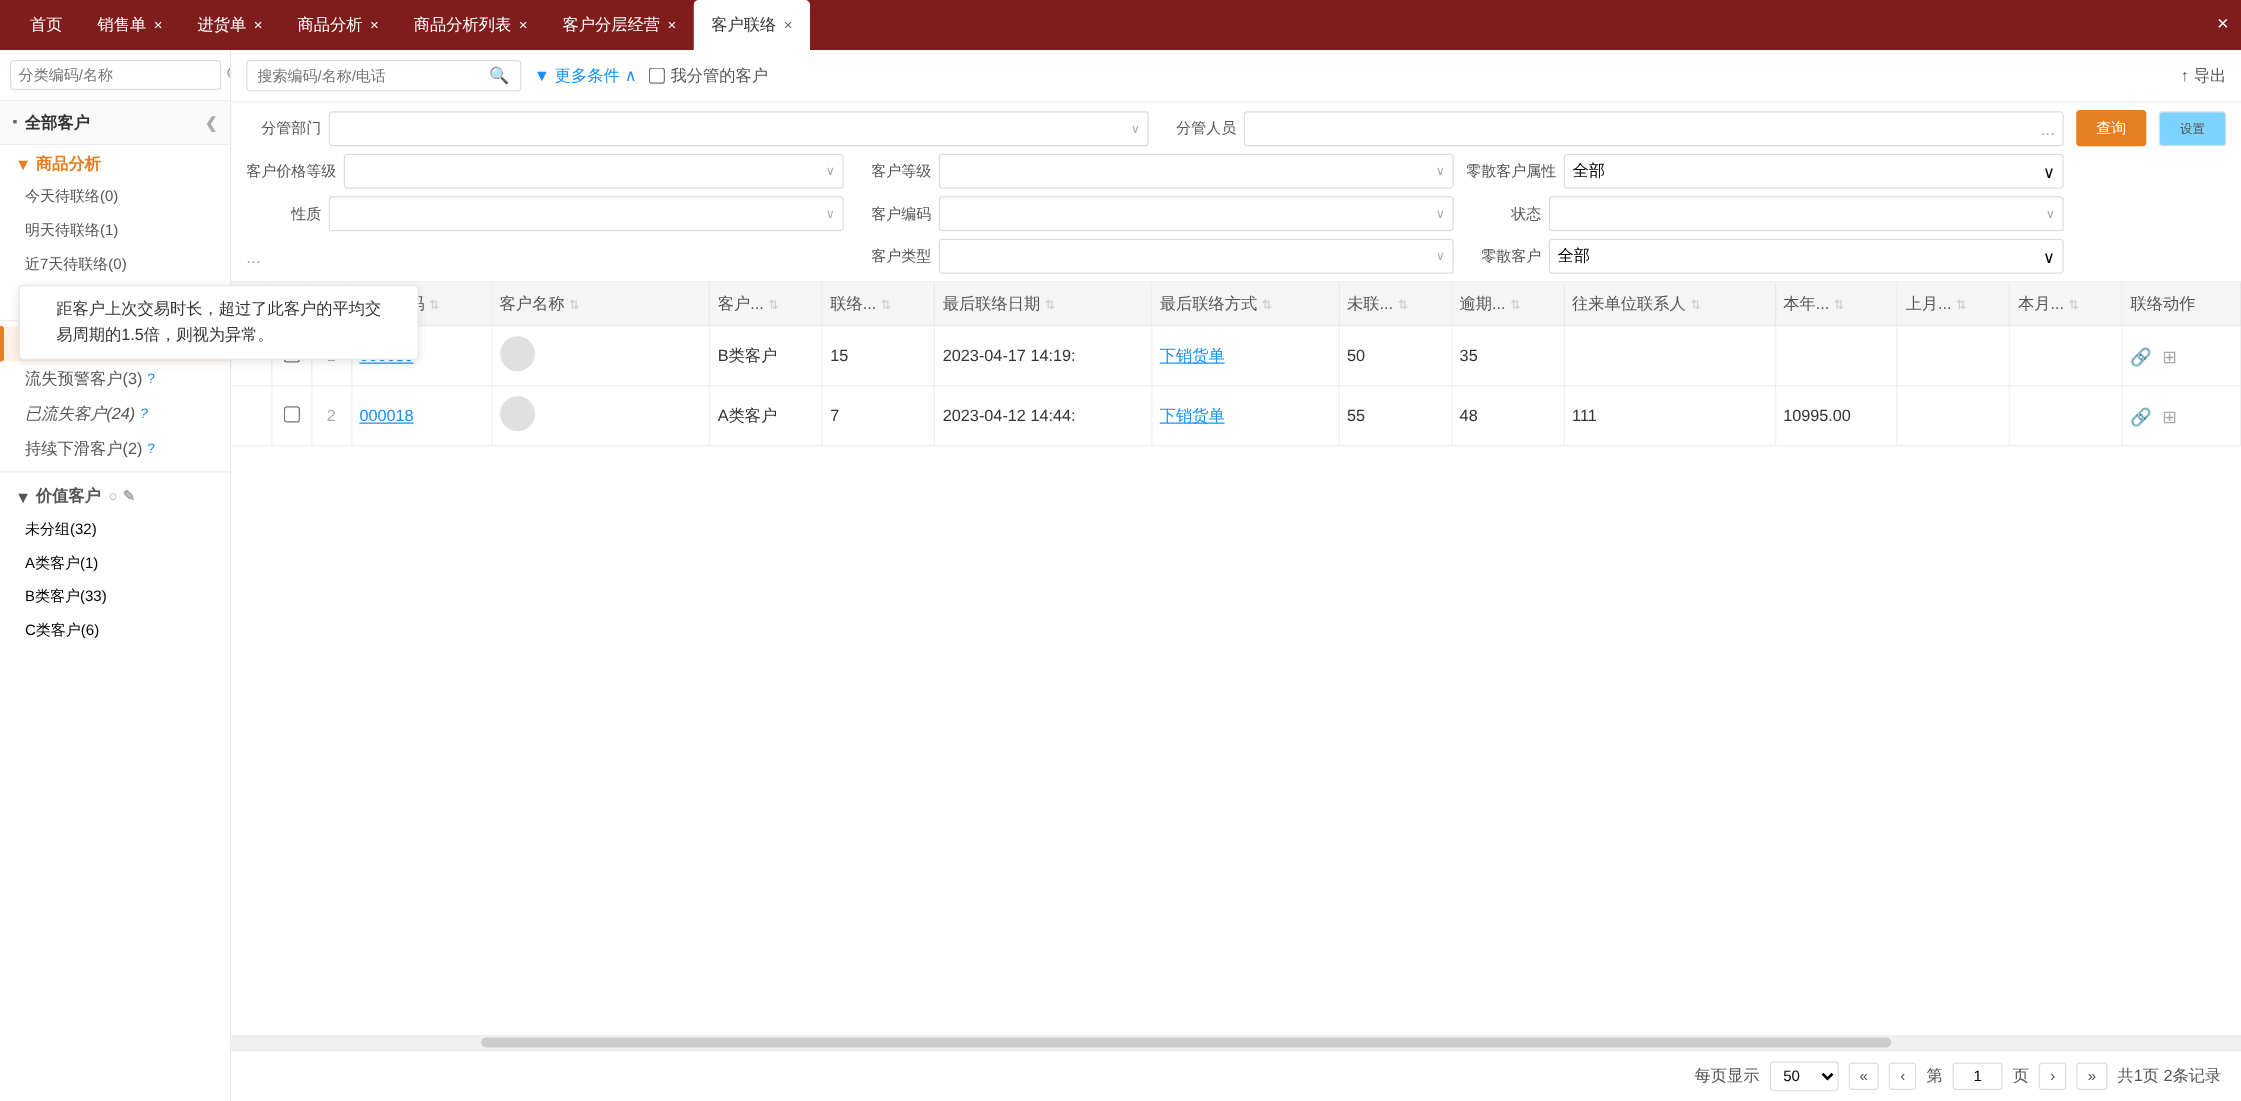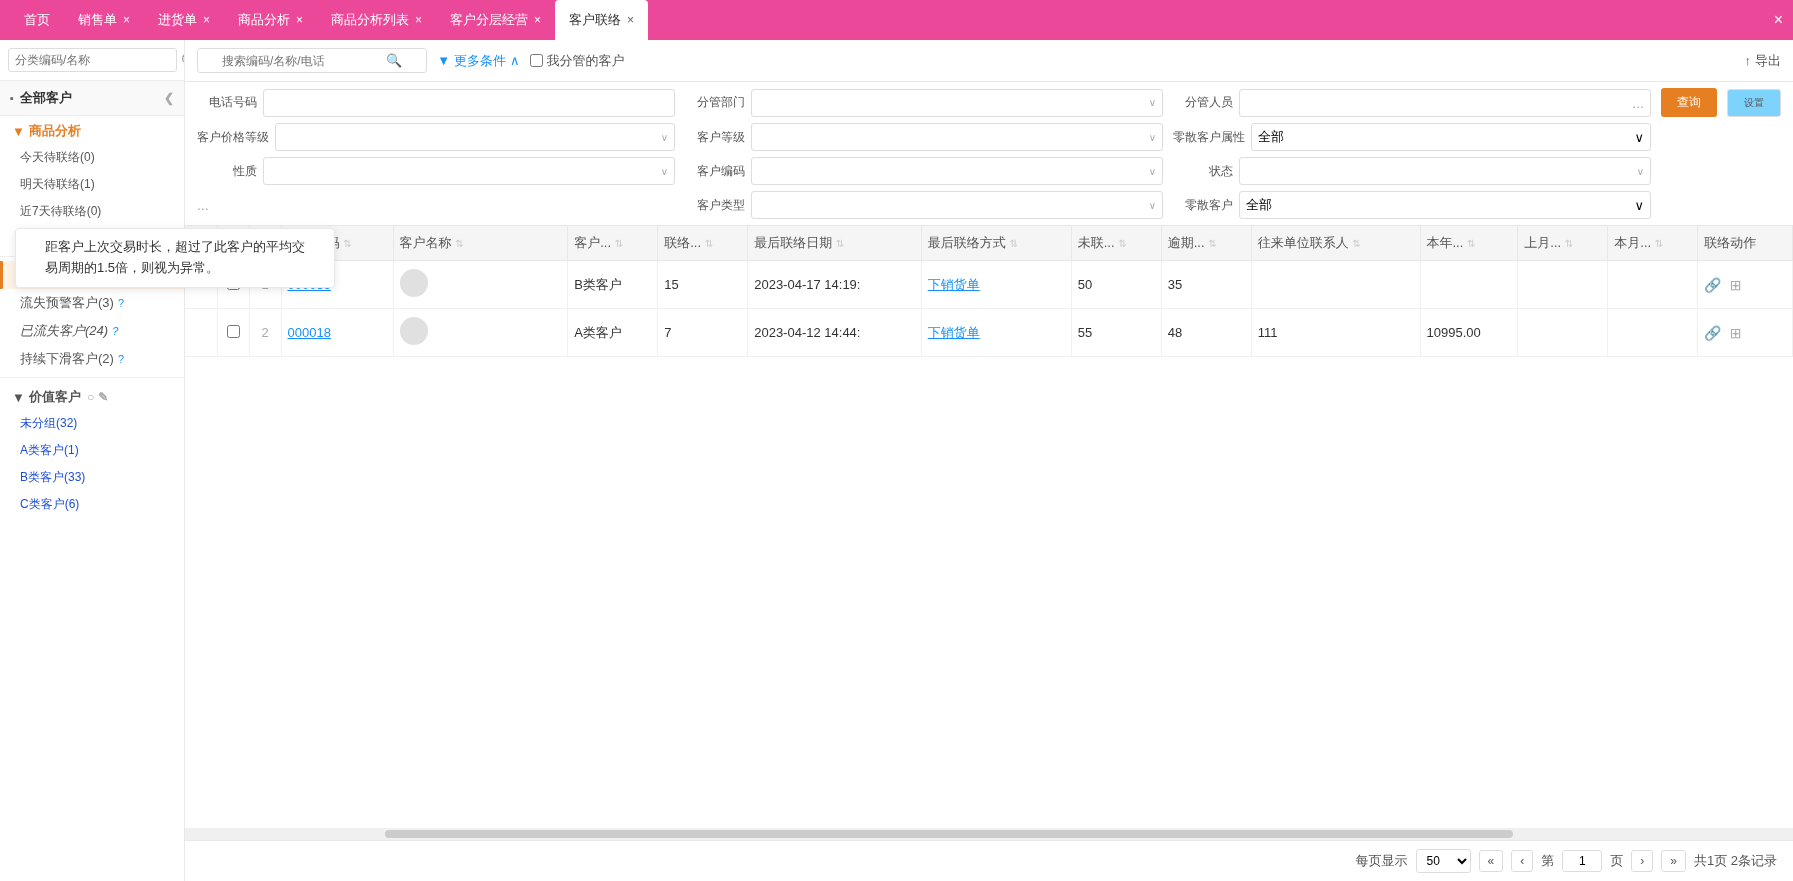--- a/index.html
+++ b/index.html
@@ -1,20 +1,20 @@
 <!DOCTYPE html>
 <html><head>
   <meta charset="utf-8">
   <style>
     * { box-sizing: border-box; margin: 0; padding: 0; font-family: 'Microsoft YaHei', Arial, sans-serif; font-size: 13px; }
     body { background: #f5f5f5; overflow: hidden; width: 1793px; height: 881px; }
 
     
     .top-nav {
-      display: flex; align-items: center; background: #ec4899; height: 40px; padding: 0 10px;
+      display: flex; align-items: center; background: #7f1d1d; height: 40px; padding: 0 10px;
       position: relative;
     }
     .top-nav .nav-item {
       color: #fff; padding: 0 14px; height: 40px; display: flex; align-items: center;
       cursor: pointer; white-space: nowrap; font-size: 13px; position: relative;
     }
     .top-nav .nav-item.active { background: #fff; color: #333; border-radius: 4px 4px 0 0; }
     .top-nav .nav-item .close-x {
       margin-left: 6px; font-size: 12px; color: #fff; cursor: pointer;
     }
@@ -62,36 +62,36 @@
     .sidebar-item {
       padding: 5px 10px 5px 20px; color: #555; cursor: pointer; font-size: 12px;
       white-space: nowrap;
     }
     .sidebar-divider { border-top: 1px solid #eee; margin: 4px 0; }
     .sidebar-group2-label {
       display: flex; align-items: center; padding: 6px 10px 4px 12px;
       color: #555; font-weight: bold; font-size: 12px; cursor: pointer;
     }
     .sidebar-group2-item {
-      padding: 5px 10px 5px 20px; color: #1d4ed8; cursor: pointer; font-size: 12px;
+      padding: 5px 10px 5px 20px; color: #000000; cursor: pointer; font-size: 12px;
     }
 
     
     .content-area {
       flex: 1; display: flex; flex-direction: column; overflow: hidden; background: #f5f5f5;
     }
 
     
     .filter-bar {
       background: #fff; padding: 8px 12px; border-bottom: 1px solid #e8e8e8;
       display: flex; align-items: center; gap: 10px;
     }
     .filter-search-box {
       display: flex; align-items: center; border: 1px solid #ddd; border-radius: 3px;
-      padding: 4px 24px; background: #fff; min-width: 220px;
+      padding: 4px 8px; background: #fff; min-width: 220px;
     }
     .filter-search-box input {
       border: none; outline: none; font-size: 12px; flex: 1;
     }
     .filter-search-box .s-icon { color: #aaa; margin-left: 4px; }
     .filter-more-btn {
       display: flex; align-items: center; color: #1890ff; cursor: pointer; font-size: 12px; gap: 4px;
     }
     .filter-checkbox {
       display: flex; align-items: center; gap: 4px; font-size: 12px; color: #555; cursor: pointer;
@@ -331,24 +331,20 @@
       </label>
       <div class="export-btn">
         <span>↑</span>
         <span>导出</span>
       </div>
     </div>
 
     <div class="filter-rows">
 
       <div class="filter-row">
-        <div class="filter-cell">
-          <span class="filter-label">电话号码</span>
-          <input class="filter-input" type="text" style="flex: 2 1 0%;">
-        </div>
         <div class="filter-cell">
           <span class="filter-label">分管部门</span>
           <div class="filter-select" style="flex:2;">
             <span></span>
             <span class="down-arrow">∨</span>
           </div>
         </div>
         <div class="filter-cell">
           <span class="filter-label">分管人员</span>
           <div class="filter-select" style="flex:2;">

